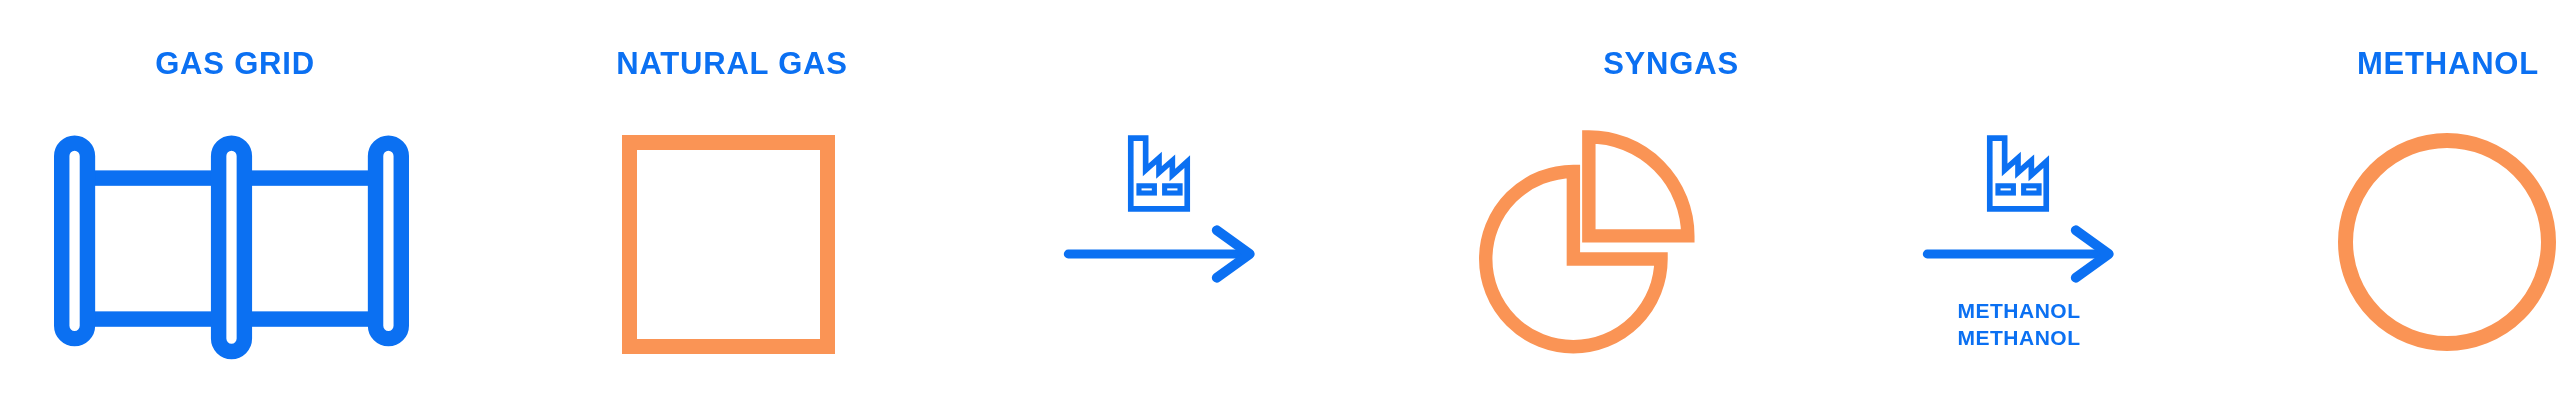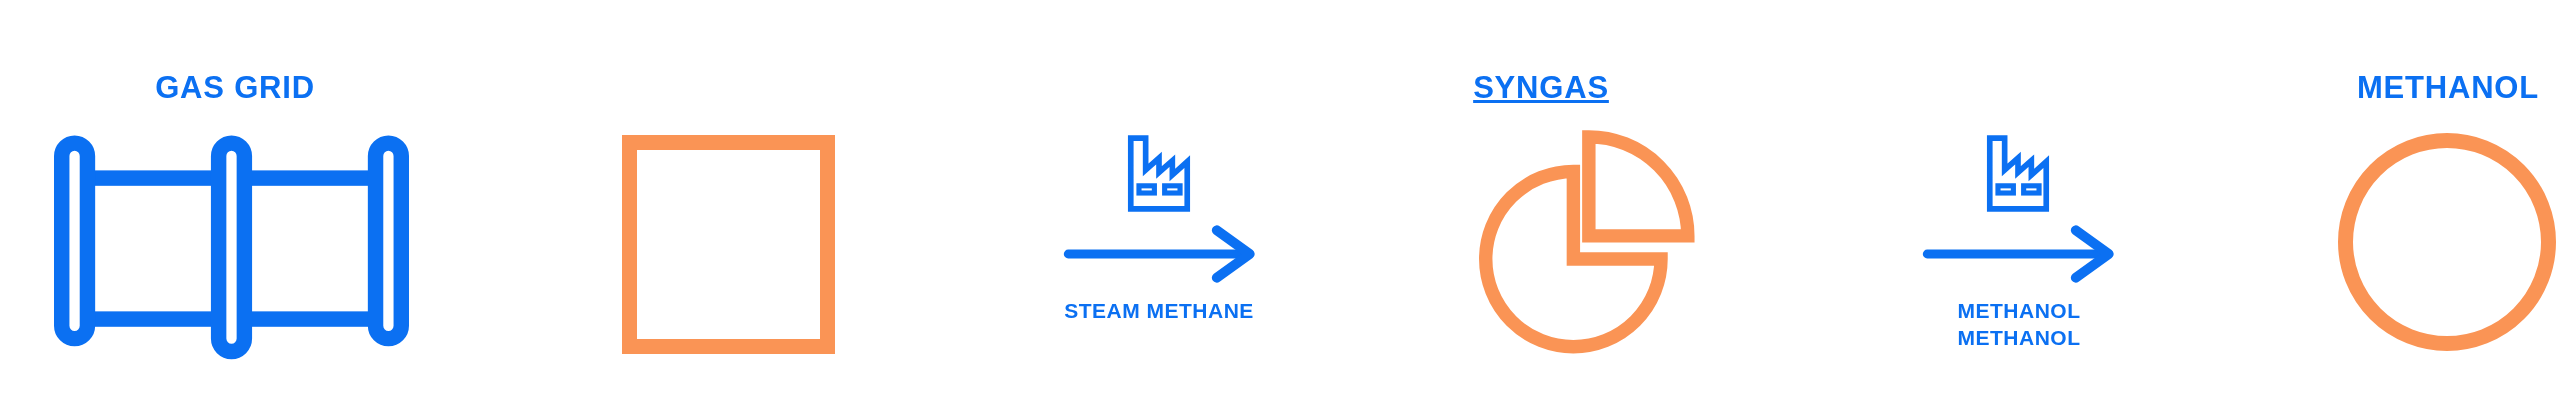--- a/index.html
+++ b/index.html
@@ -23,39 +23,38 @@
   .station-label {
     position: absolute;
     top: 47px;
     transform: translateX(-50%);
     color: var(--blue);
     font-size: 31px;
     font-weight: bold;
     letter-spacing: 0.8px;
     white-space: nowrap;
     line-height: 1.1;
-    margin-top: 24px;
   }
   .process-label {
     position: absolute;
     top: 297px;
     transform: translateX(-50%);
     color: var(--blue);
     font-size: 21px;
     font-weight: bold;
     letter-spacing: 0.5px;
     line-height: 27px;
     text-align: center;
     white-space: nowrap;
   }
   .abs { position: absolute; }
   
   #label-gas-grid    { left: 235px; }
   #label-natural-gas { left: 732px; }
-  #label-syngas      { left: 1541px; text-decoration: underline; }
+  #label-syngas      { left: 1671px; }
   #label-methanol    { left: 2448px; }
   #label-smr         { left: 1159px; }
   #label-ms          { left: 2019px; }
 
   #icon-pipes   { left: 54px;  top: 130px; }
   #icon-square  {
     left: 622px; top: 135px;
     width: 213px; height: 219px;
     border: 15.5px solid var(--orange);
     box-sizing: border-box;
@@ -77,20 +76,21 @@
   .fill-blue     { fill: var(--blue); }
   .stroke-orange { stroke: var(--orange); fill: #ffffff; }
   .capsule       { stroke: var(--blue); fill: #ffffff; }
 </style>
 </head>
 <body>
 
 <div class="canvas">
 
   <div class="station-label" id="label-gas-grid">GAS GRID</div>
+  <div class="station-label" id="label-natural-gas">NATURAL GAS</div>
   <div class="station-label" id="label-syngas">SYNGAS</div>
   <div class="station-label" id="label-methanol">METHANOL</div>
 
   <svg class="abs" id="icon-pipes" width="355" height="231" viewBox="0 0 690 448">
     <rect class="fill-blue" x="30" y="78" width="630" height="30"></rect>
     <rect class="fill-blue" x="30" y="352" width="630" height="30"></rect>
     <rect class="capsule" x="15" y="25" width="50" height="380" rx="25" stroke-width="30"></rect>
     <rect class="capsule" x="320" y="25" width="50" height="405" rx="25" stroke-width="30"></rect>
     <rect class="capsule" x="625" y="25" width="50" height="380" rx="25" stroke-width="30"></rect>
   </svg>
@@ -100,21 +100,20 @@
   <svg class="abs" id="icon-factory-smr" width="68" height="77" viewBox="0 0 132 150">
     <path class="stroke-blue" stroke-width="11" d="M 11,144 L 11,6 L 40,6 L 40,68 L 66,45 L 66,73 L 92,50 L 92,78 L 121,52 L 121,144 Z"></path>
     <rect class="stroke-blue" stroke-width="10" x="27" y="99" width="30" height="14"></rect>
     <rect class="stroke-blue" stroke-width="10" x="77" y="99" width="30" height="14"></rect>
   </svg>
   <svg class="abs" id="icon-arrow-smr" width="196" height="58" viewBox="0 0 380 112">
     <line class="stroke-blue" stroke-width="17" stroke-linecap="round" x1="12" y1="56" x2="350" y2="56"></line>
     <polyline class="stroke-blue" stroke-width="19" stroke-linecap="round" stroke-linejoin="round" points="300,10 364,56 300,102"></polyline>
   </svg>
   <div class="process-label" id="label-smr">
-    <div>STEAM METHANE</div>
   </div>
 
   <svg class="abs" id="icon-pie" width="232" height="232" viewBox="0 0 450 450">
     <path class="stroke-orange" stroke-width="26" d="M 185,92 A 170,170 0 1 0 355,262 L 185,262 Z"></path>
     <path class="stroke-orange" stroke-width="26" d="M 215,217 L 215,25 A 192,192 0 0 1 407,217 Z"></path>
   </svg>
 
   <svg class="abs" id="icon-factory-ms" width="68" height="77" viewBox="0 0 132 150">
     <path class="stroke-blue" stroke-width="11" d="M 11,144 L 11,6 L 40,6 L 40,68 L 66,45 L 66,73 L 92,50 L 92,78 L 121,52 L 121,144 Z"></path>
     <rect class="stroke-blue" stroke-width="10" x="27" y="99" width="30" height="14"></rect>

